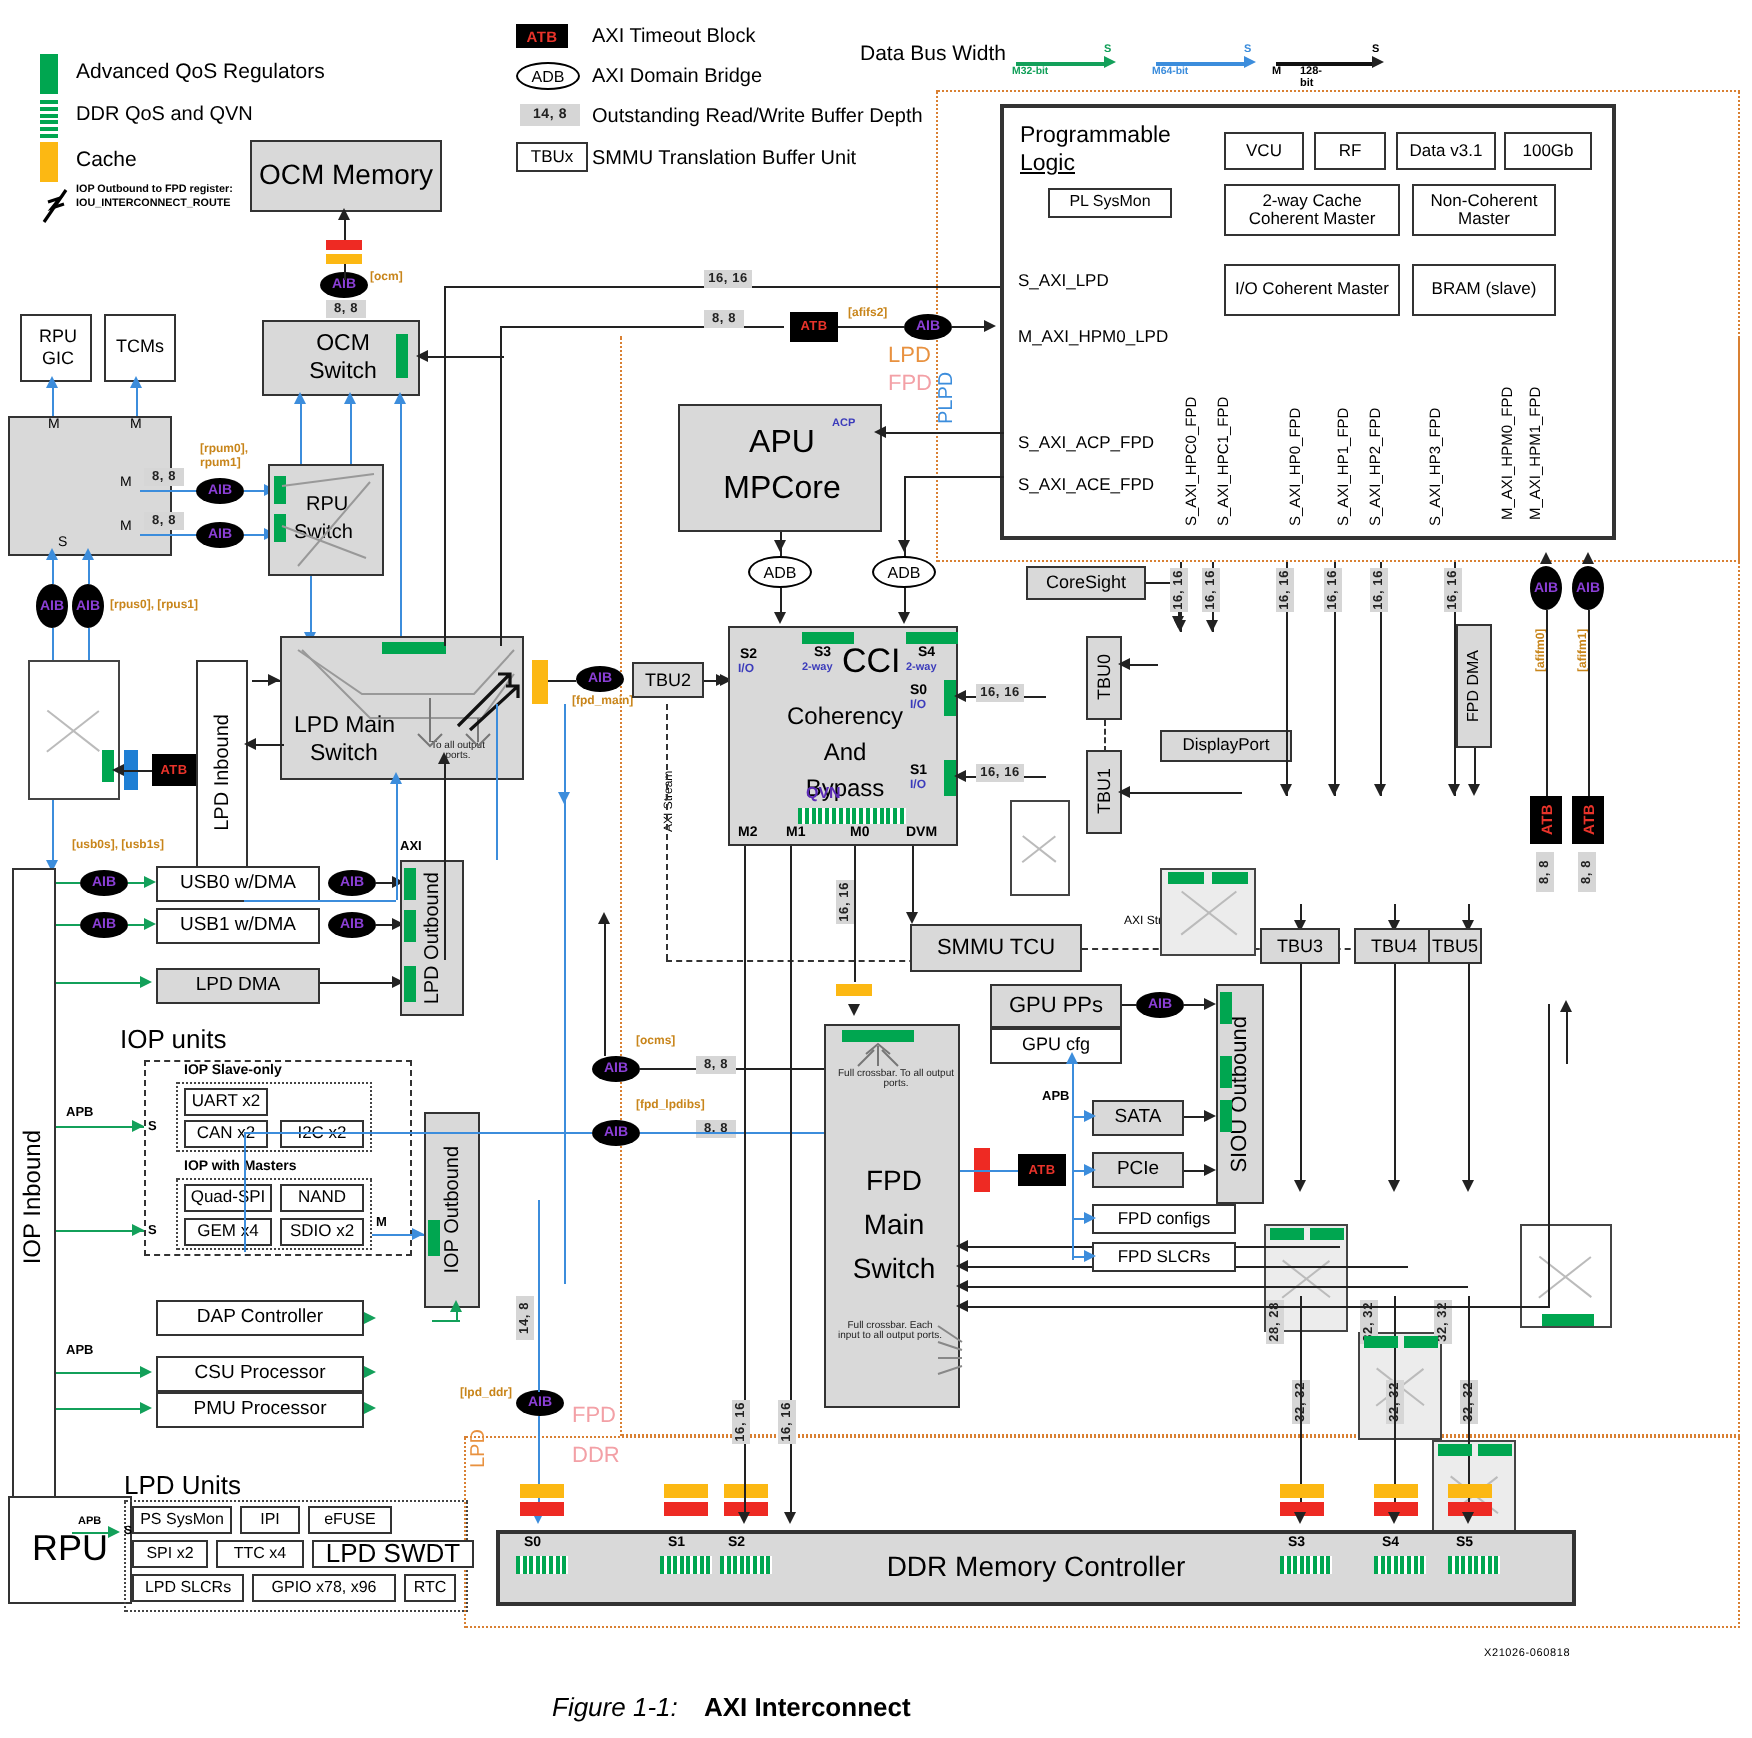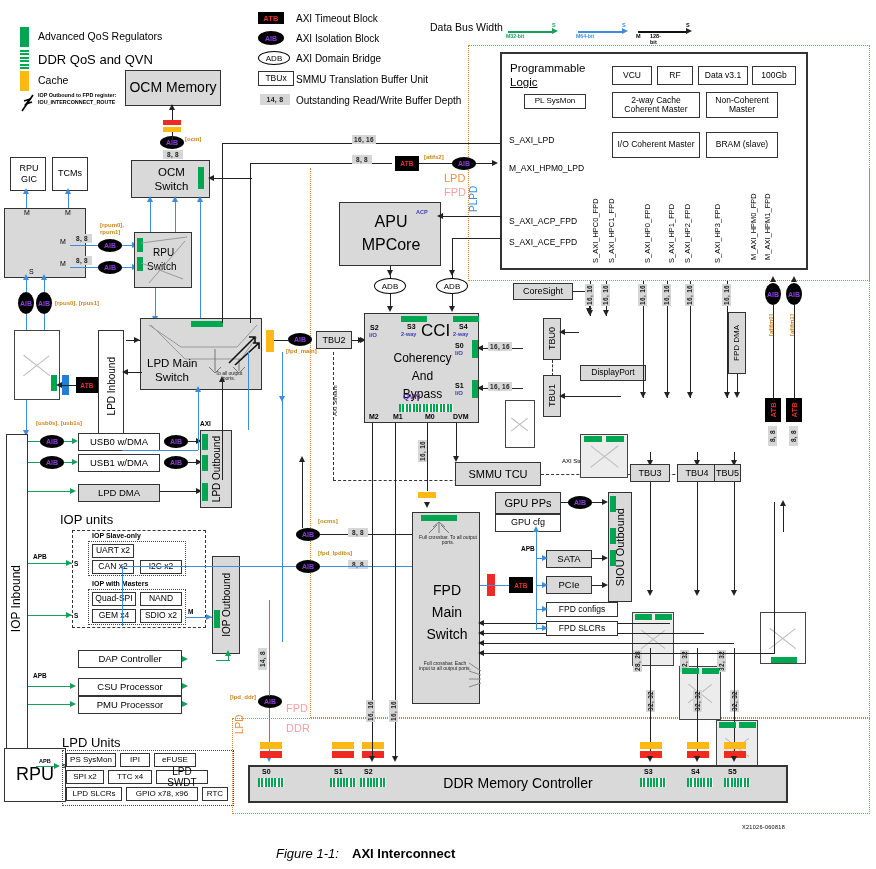--- a/index.html
+++ b/index.html
@@ -81,21 +81,21 @@
 
 <div id="stage">
 
   <div class="abs" style="left:20px;top:26px;width:200px;">
     <div style="position:relative;height:22px;">
       <div class="abs sw sw-green" style="left:0;top:1px;"></div>
       <div class="abs" style="left:18px;top:4px;font-size:10.5px;">Advanced QoS Regulators</div>
     </div>
     <div style="position:relative;height:22px;">
       <div class="abs sw" style="left:0;top:1px;background:repeating-linear-gradient(0deg,#00a650 0 2px,#fff 2px 3.4px),repeating-linear-gradient(90deg,#00a650 0 2px,#fff 2px 3.4px);"></div>
-      <div class="abs" style="left:18px;top:4px;font-size:13px;">DDR QoS and QVN</div>
+      <div class="abs" style="left:18px;top:4px;font-size:10px;">DDR QoS and QVN</div>
     </div>
     <div style="position:relative;height:22px;">
       <div class="abs sw sw-yellow" style="left:0;top:1px;"></div>
       <div class="abs" style="left:18px;top:4px;font-size:10.5px;">Cache</div>
     </div>
     <div style="position:relative;height:22px;">
       <div class="abs" style="left:0;top:2px;width:16px;height:18px;">
         <svg width="16" height="18" viewBox="0 0 16 18">
             <path d="M13 1 L2 17" stroke="#000" stroke-width="1.6" fill="none"></path>
             <path d="M4 7 L10 5 L6 10 L12 8" stroke="#000" stroke-width="1.5" fill="none"></path>
@@ -105,34 +105,30 @@
       <div class="abs" style="left:18px;top:7px;font-size:5.4px;font-weight:bold;">IOU_INTERCONNECT_ROUTE</div>
     </div>
   </div>
 
   <div class="abs" style="left:258px;top:10px;width:215px;">
     <div style="position:relative;height:20px;">
       <div class="abs atb" style="left:0;top:2px;width:26px;height:12px;">ATB</div>
       <div class="abs" style="left:38px;top:3px;font-size:10px;">AXI Timeout Block</div>
     </div>
     <div style="position:relative;height:20px;">
-      <div class="abs aib" style="left:0;top:1px;width:26px;height:14px;">AIB</div>
-      <div class="abs" style="left:38px;top:3px;font-size:10px;">AXI Isolation Block</div>
-    </div>
-    <div style="position:relative;height:20px;">
       <div class="abs adb" style="left:0;top:1px;width:32px;height:14px;">ADB</div>
       <div class="abs" style="left:38px;top:3px;font-size:10px;">AXI Domain Bridge</div>
+    </div>
+    <div style="position:relative;height:20px;">
+      <div class="abs depth" style="left:2px;top:2px;width:30px;height:11px;font-size:7px;">14, 8</div>
+      <div class="abs" style="left:38px;top:3px;font-size:10px;">Outstanding Read/Write Buffer Depth</div>
     </div>
     <div style="position:relative;height:22px;">
       <div class="abs blkw" style="left:0;top:1px;width:36px;height:15px;font-size:8.5px;">TBUx</div>
       <div class="abs" style="left:38px;top:4px;font-size:10px;">SMMU Translation Buffer Unit</div>
-    </div>
-    <div style="position:relative;height:20px;">
-      <div class="abs depth" style="left:2px;top:2px;width:30px;height:11px;font-size:7px;">14, 8</div>
-      <div class="abs" style="left:38px;top:3px;font-size:10px;">Outstanding Read/Write Buffer Depth</div>
     </div>
   </div>
 
   <div class="abs" style="left:430px;top:18px;">
     <div class="abs" style="left:0;top:3px;font-size:10.5px;white-space:nowrap;">Data Bus Width</div>
 
     <div class="abs" style="left:78px;top:13px;width:46px;height:2px;background:#13a05a;"></div>
     <div class="abs ar ar-rg" style="left:122px;top:10px;border-left-color:#13a05a;"></div>
     <div class="abs" style="left:76px;top:15px;font-size:5.2px;font-weight:bold;color:#13a05a;white-space:nowrap;"><span>M</span><span>32-bit</span></div>
     <div class="abs" style="left:122px;top:4px;font-size:5.5px;font-weight:bold;color:#13a05a;">S</div>
@@ -661,21 +657,21 @@
   <div class="abs ar ar-ub" style="left:225px;top:650px;border-bottom-color:#13a05a;"></div>
 
   <div class="abs blkw" style="left:4px;top:748px;width:62px;height:54px;font-size:18px;">RPU</div>
   <div class="abs" style="left:62px;top:735px;font-size:13px;">LPD Units</div>
   <div class="abs" style="left:62px;top:750px;width:172px;height:56px;border:1.3px dotted #444;"></div>
   <div class="abs blkw" style="left:66px;top:753px;width:50px;height:14px;font-size:8px;">PS SysMon</div>
   <div class="abs blkw" style="left:120px;top:753px;width:30px;height:14px;font-size:8px;">IPI</div>
   <div class="abs blkw" style="left:154px;top:753px;width:42px;height:14px;font-size:8px;">eFUSE</div>
   <div class="abs blkw" style="left:66px;top:770px;width:38px;height:14px;font-size:8px;">SPI x2</div>
   <div class="abs blkw" style="left:108px;top:770px;width:44px;height:14px;font-size:8px;">TTC x4</div>
-  <div class="abs blkw" style="left:156px;top:770px;width:52px;height:14px;font-size:10px;">LPD SWDT</div>
+  <div class="abs blkw" style="left:156px;top:770px;width:81px;height:14px;font-size:13px;">LPD SWDT</div>
   <div class="abs blkw" style="left:66px;top:787px;width:56px;height:14px;font-size:8px;">LPD SLCRs</div>
   <div class="abs blkw" style="left:126px;top:787px;width:72px;height:14px;font-size:8px;">GPIO x78, x96</div>
   <div class="abs blkw" style="left:202px;top:787px;width:26px;height:14px;font-size:8px;">RTC</div>
   <div class="abs" style="left:39px;top:758px;font-size:5.5px;font-weight:bold;">APB</div>
   <div class="abs hl-g" style="left:36px;top:766px;width:22px;"></div>
   <div class="abs ar ar-rgr" style="left:54px;top:763px;border-left-color:#13a05a;"></div>
   <div class="abs" style="left:62px;top:763px;font-size:6px;font-weight:bold;">S</div>
 
   <div class="abs depth" style="left:258px;top:648px;width:9px;height:22px;">
       <span class="vert">14, 8</span>

